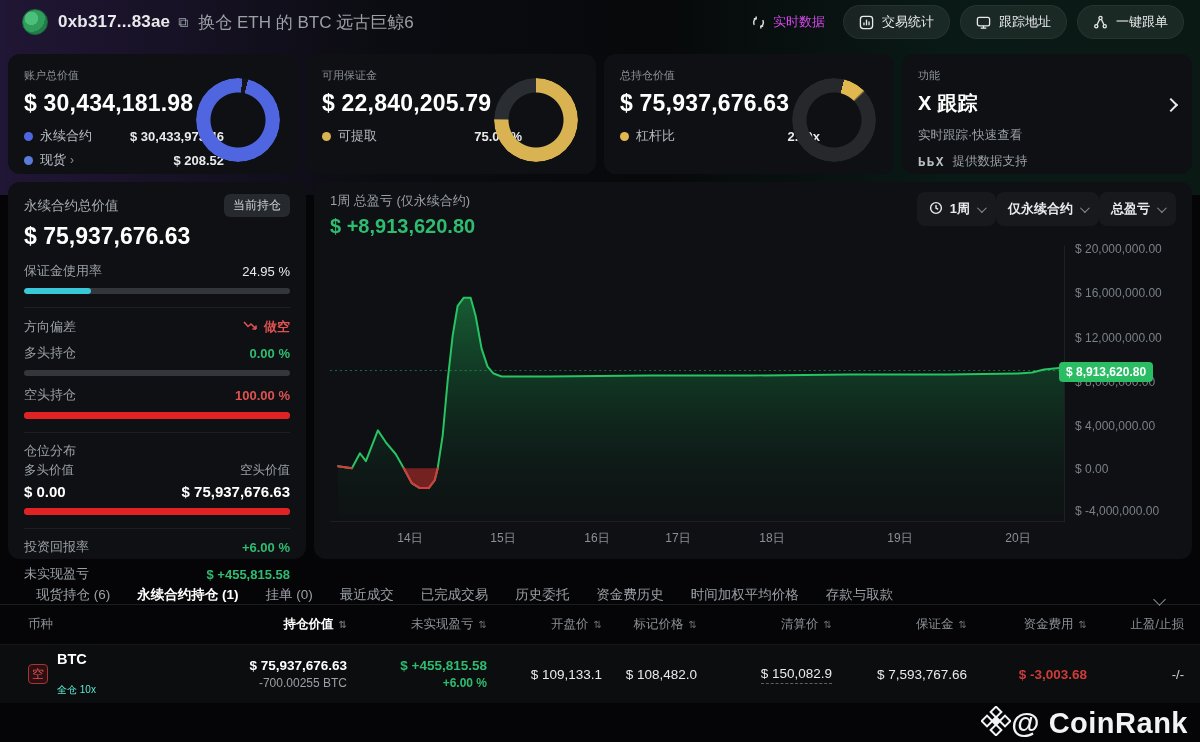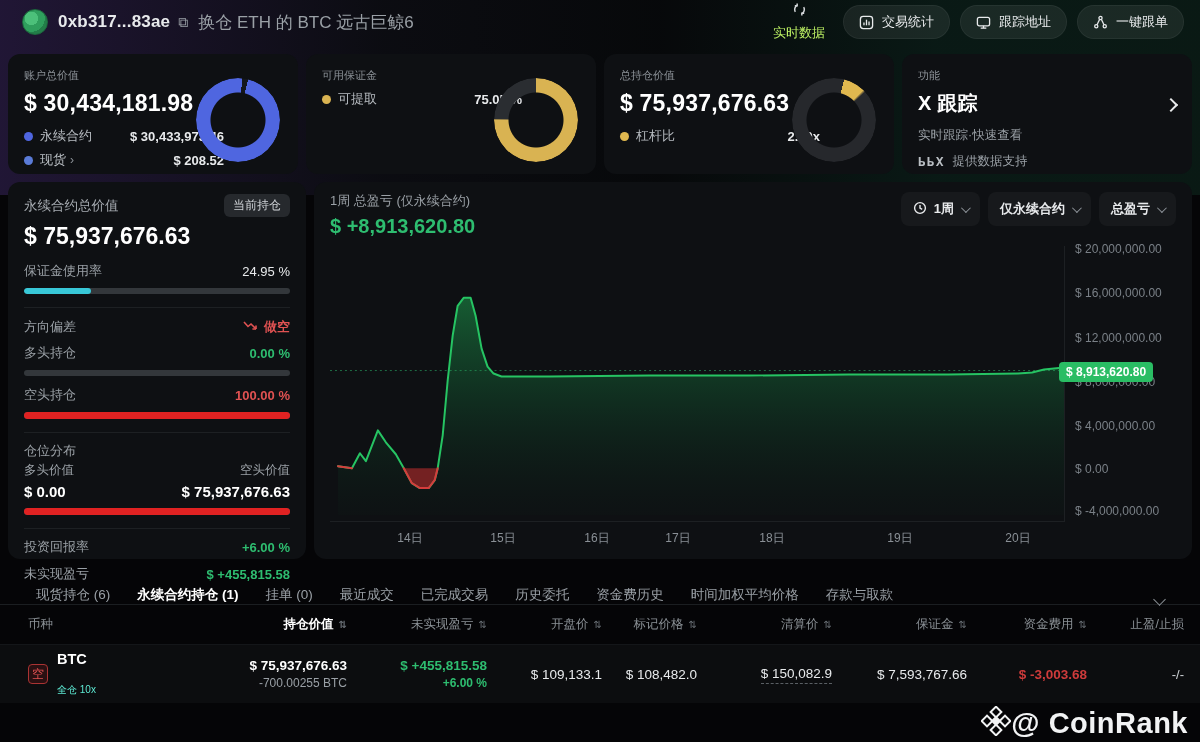--- a/index.html
+++ b/index.html
@@ -16,21 +16,21 @@
     background:linear-gradient(90deg, rgba(96,62,160,0.30), rgba(50,55,80,0.14) 32%, rgba(24,40,40,0.10) 55%, rgba(32,130,95,0.16) 78%, rgba(45,170,115,0.12));
     pointer-events:none;
   }
   
   .topbar { position:relative; height:44px; display:flex; align-items:center; padding:0 16px 0 14px; z-index:2;margin-left:8px; }
   .avatar { width:26px; height:26px; border-radius:50%; background:radial-gradient(circle at 35% 35%, #4cc07a 0 30%, #2f9e5d 31% 60%, #237d49 61%); border:1px solid #1c6b3e; margin-right:10px; flex:none; }
   .addr { font-size:17px; font-weight:bold; letter-spacing:.2px; margin-right:8px; }
   .copy-ic { color:#9aa0a6; font-size:14px; margin-right:10px; cursor:pointer; }
   .addr-desc { color:#9aa0a6; font-size:17px; }
   .topbar-right { margin-left:auto; display:flex; align-items:center; gap:10px; }
-  .live { display:flex; align-items:center; gap:7px; color:#bef264; font-size:13px; margin-right:8px;flex-direction:column; }
+  .live { display:flex; align-items:center; gap:7px; color:#d946ef; font-size:13px; margin-right:8px; }
   .pill-btn { display:flex; align-items:center; gap:8px; background:rgba(255,255,255,0.07); border:1px solid rgba(255,255,255,0.05); border-radius:18px; padding:7px 15px; font-size:13px; color:#e8eaec; cursor:pointer; }
   .pill-btn svg, .live svg { display:block; }
   
   .cards { position:relative; display:grid; grid-template-columns:repeat(4,1fr); gap:8px; margin:10px 8px 0 8px; z-index:2; }
   .card { background:#0e1013; border-radius:12px; padding:14px 16px; height:120px; position:relative; overflow:hidden; }
   .card-label { color:#8b9197; font-size:11px; margin-bottom:7px; }
   .card-value { color:#fff; font-size:23px; font-weight:bold; letter-spacing:.2px; margin-bottom:10px; }
   .card-row { display:flex; align-items:center; font-size:13px; color:#b9bec3; margin-top:6px; width:200px; }
   .dot { width:9px; height:9px; border-radius:50%; margin-right:7px; flex:none; }
   .card-row .rv { margin-left:auto; color:#e8eaec; font-weight:bold; }
@@ -61,21 +61,21 @@
   .divider { border-top:1px solid #1d2023; margin:13px 0 1px 0; }
   .dist-labels { display:flex; font-size:12.5px; color:#9aa0a6; margin-top:2px; }
   .dist-vals { display:flex; font-size:15px; font-weight:bold; color:#fff; margin-top:4px; }
   .dist-labels span:last-child, .dist-vals span:last-child { margin-left:auto; }
   .dir-ic { display:inline-flex; margin-right:5px; }
   
   .chartpanel { flex:1; background:#0e1013; border-radius:12px; padding:10px 16px 8px 16px; height:377px; position:relative; }
   .ch-head { display:flex; align-items:flex-start; }
   .ch-title { color:#9aa0a6; font-size:13px; }
   .ch-value { color:#2ebd70; font-size:20px; font-weight:bold; margin-top:5px; }
-  .ch-dd { margin-left:auto; display:flex; gap:8px; }
+  .ch-dd { margin-left:auto; display:flex; }
   .dd { display:flex; align-items:center; gap:7px; background:#17191c; border-radius:8px; padding:8px 12px; font-size:13px; font-weight:bold; color:#e8eaec; cursor:pointer; }
   .dd .chevron { width:7px; height:7px; border-right:1.6px solid #8b9197; border-bottom:1.6px solid #8b9197; transform:rotate(45deg) translateY(-2px); }
   .chart-body { display:flex; margin-top:8px; height:276px; }
   .chart-left { flex:1; position:relative; border-bottom:1px solid #1d2023; }
   .chart-left svg { width:100%; height:100%; display:block; }
   .chart-yaxis { width:112px; flex:none; position:relative; border-left:1px solid #1d2023; }
   .ytick { position:absolute; left:10px; color:#7a8087; font-size:12px; white-space:nowrap; }
   .ytag { position:absolute; left:-6px; top:116px; background:#2abd64; color:#fff; font-size:12px; font-weight:bold; padding:3px 7px; border-radius:4px; white-space:nowrap; z-index:3; }
   .chart-xaxis { position:relative; height:26px; }
   .xtick { position:absolute; top:8px; transform:translateX(-50%); color:#8a9096; font-size:12px; white-space:nowrap; }
@@ -178,20 +178,21 @@
         <span class="dot" style="background:#5a7bd8"></span>
         <span>现货</span>
         <span class="chev-sm">›</span>
         <span class="rv">$ 208.52</span>
       </div>
       <div class="donut blue"></div>
     </div>
 
     <div class="card">
       <div class="card-label">可用保证金</div>
+      <div class="card-value">$ 22,840,205.79</div>
       <div class="card-row">
         <span class="dot" style="background:#d9b352"></span>
         <span>可提取</span>
         <span class="rv" style="font-weight:bold">75.05 %</span>
       </div>
       <div class="donut gold"></div>
     </div>
 
     <div class="card">
       <div class="card-label">总持仓价值</div>

